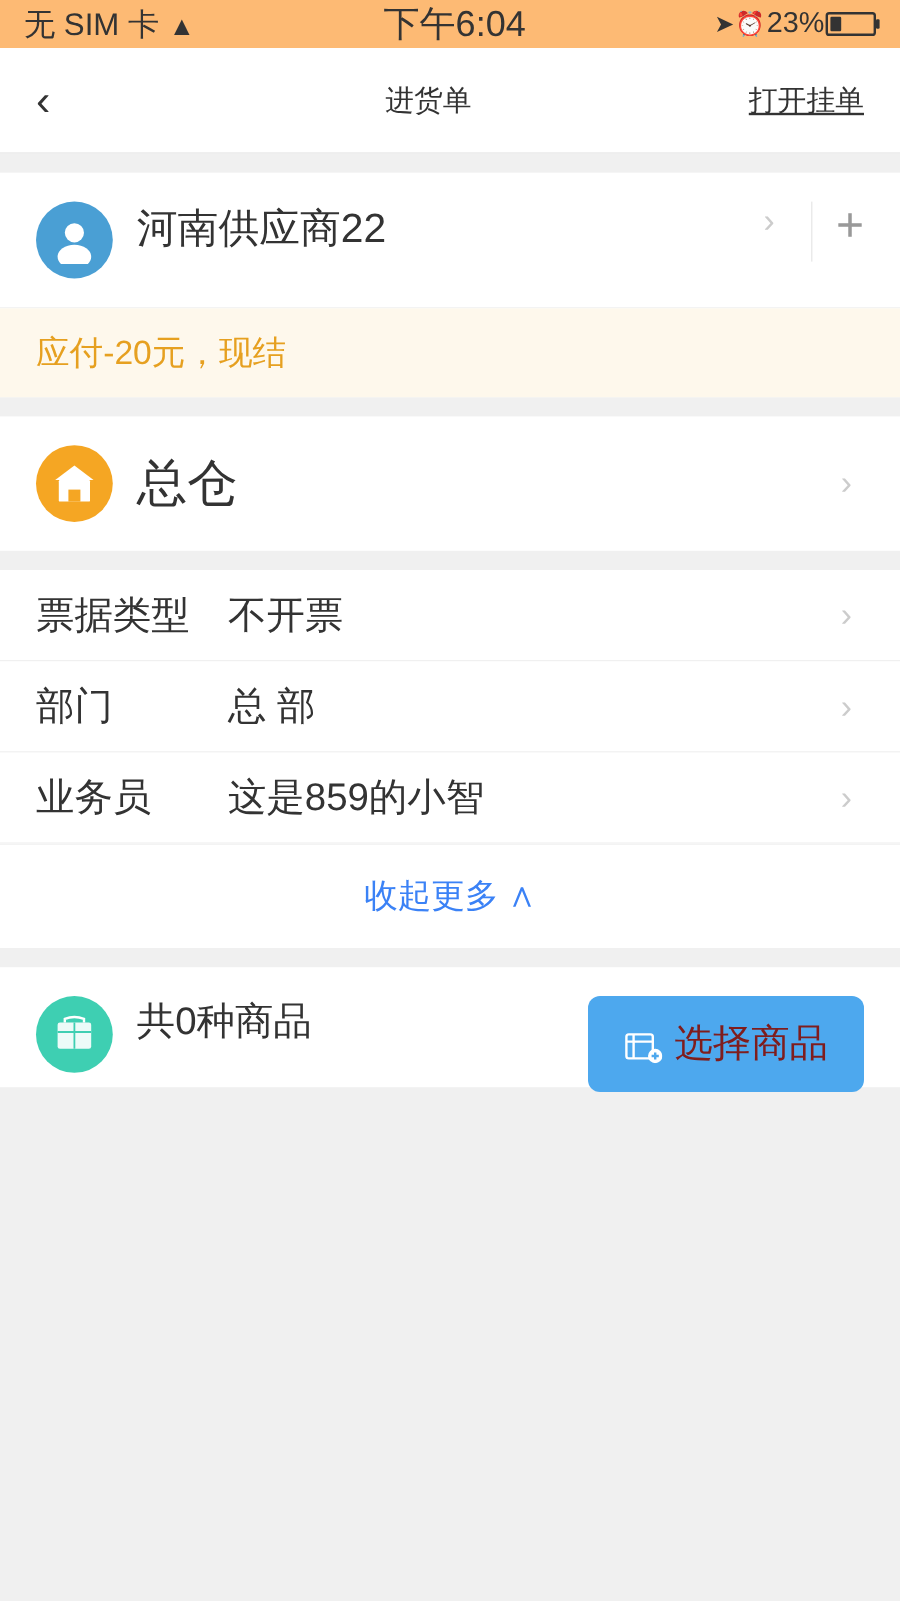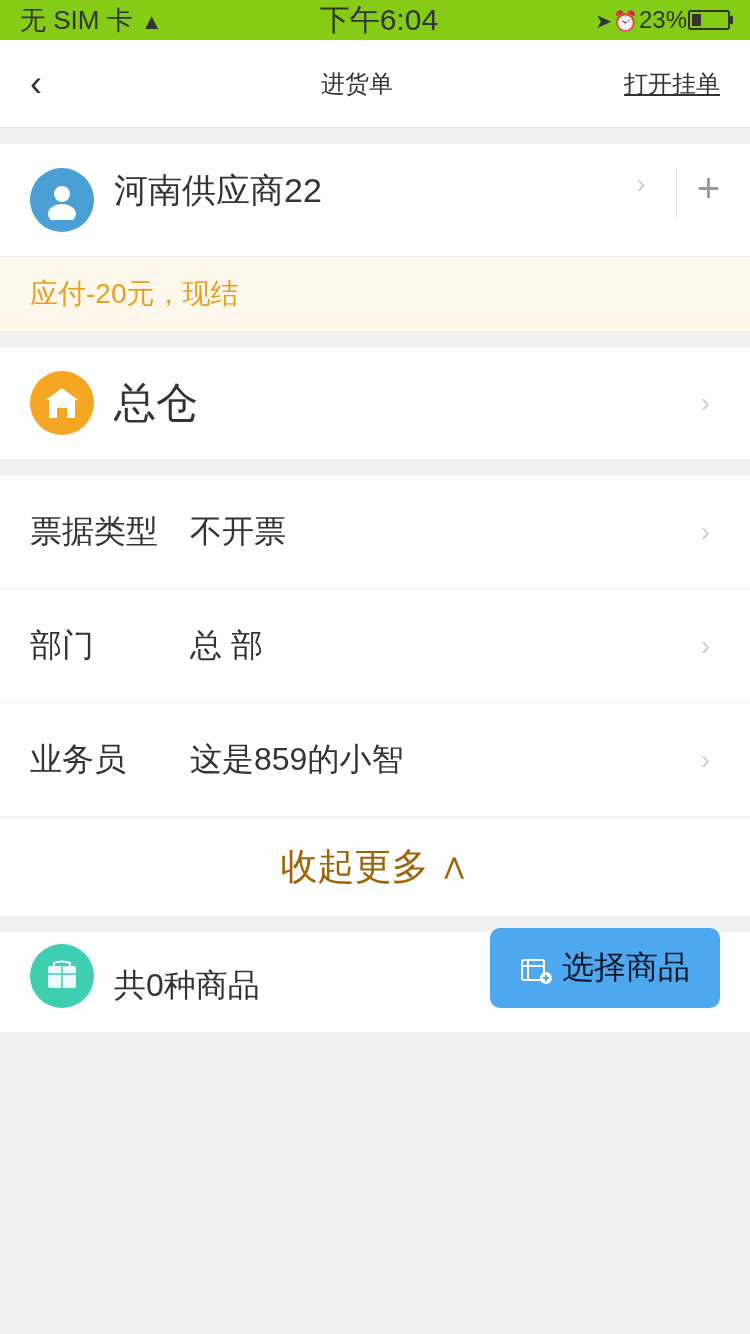--- a/index.html
+++ b/index.html
@@ -11,21 +11,21 @@
       background: #f0f0f0;
       font-family: -apple-system, "PingFang SC", "Helvetica Neue", sans-serif;
       font-size: 32px;
       color: #333;
     }
 
     
     .status-bar {
       width: 100%;
       height: 40px;
-      background: #84cc16;
+      background: #fdba74;
       display: flex;
       align-items: center;
       justify-content: space-between;
       padding: 0 20px;
       font-size: 26px;
       color: #333;
     }
     .status-left { display: flex; align-items: center; gap: 8px; }
     .status-center { font-size: 30px; font-weight: 500; }
     .status-right { display: flex; align-items: center; gap: 1px; font-size: 24px; }
@@ -166,21 +166,21 @@
 
     
     .form-section {
       background: #fff;
       margin-top: 16px;
     }
     .form-row {
       display: flex;
       align-items: center;
       padding: 12px 30px;
-      height: 114px;
+      height: 76px;
       border-bottom: 1px solid #f0f0f0;
     }
     .form-row:last-child {
       border-bottom: none;
     }
     .form-label {
       font-size: 32px;
       color: #333;
       width: 140px;
       flex-shrink: 0;
@@ -200,31 +200,31 @@
       background: #fff;
       display: flex;
       align-items: center;
       justify-content: center;
       padding: 24px 0;
       margin-top: 0;
       border-top: 1px solid #f0f0f0;
       cursor: pointer;
     }
     .collapse-text {
-      font-size: 37px;
-      color: #a16207;
+      font-size: 28px;
+      color: #3b82f6;
       text-align: right;
     }
 
     
     .bottom-bar {
       background: #fff;
       margin-top: 16px;
       display: flex;
-      align-items: flex-end;
+      align-items: flex-start;
       padding: 24px 30px;
       height: 100px;
     }
     .product-icon-wrap {
       width: 64px;
       height: 64px;
       border-radius: 50%;
       background: #3ecfb2;
       display: flex;
       align-items: center;
@@ -233,21 +233,21 @@
       flex-shrink: 0;
       font-size: 28px;
     }
     .product-count {
       flex: 1;
       font-size: 32px;
       color: #333;
     }
     .select-btn {
       background: #4da8ee;
-      color: #0f172a;
+      color: #7f1d1d;
       border-radius: 10px;
       padding: 18px 30px;
       font-size: 32px;
       cursor: pointer;
       display: flex;
       align-items: center;
       gap: 10px;
       white-space: nowrap;
     }
     .select-btn-icon {

